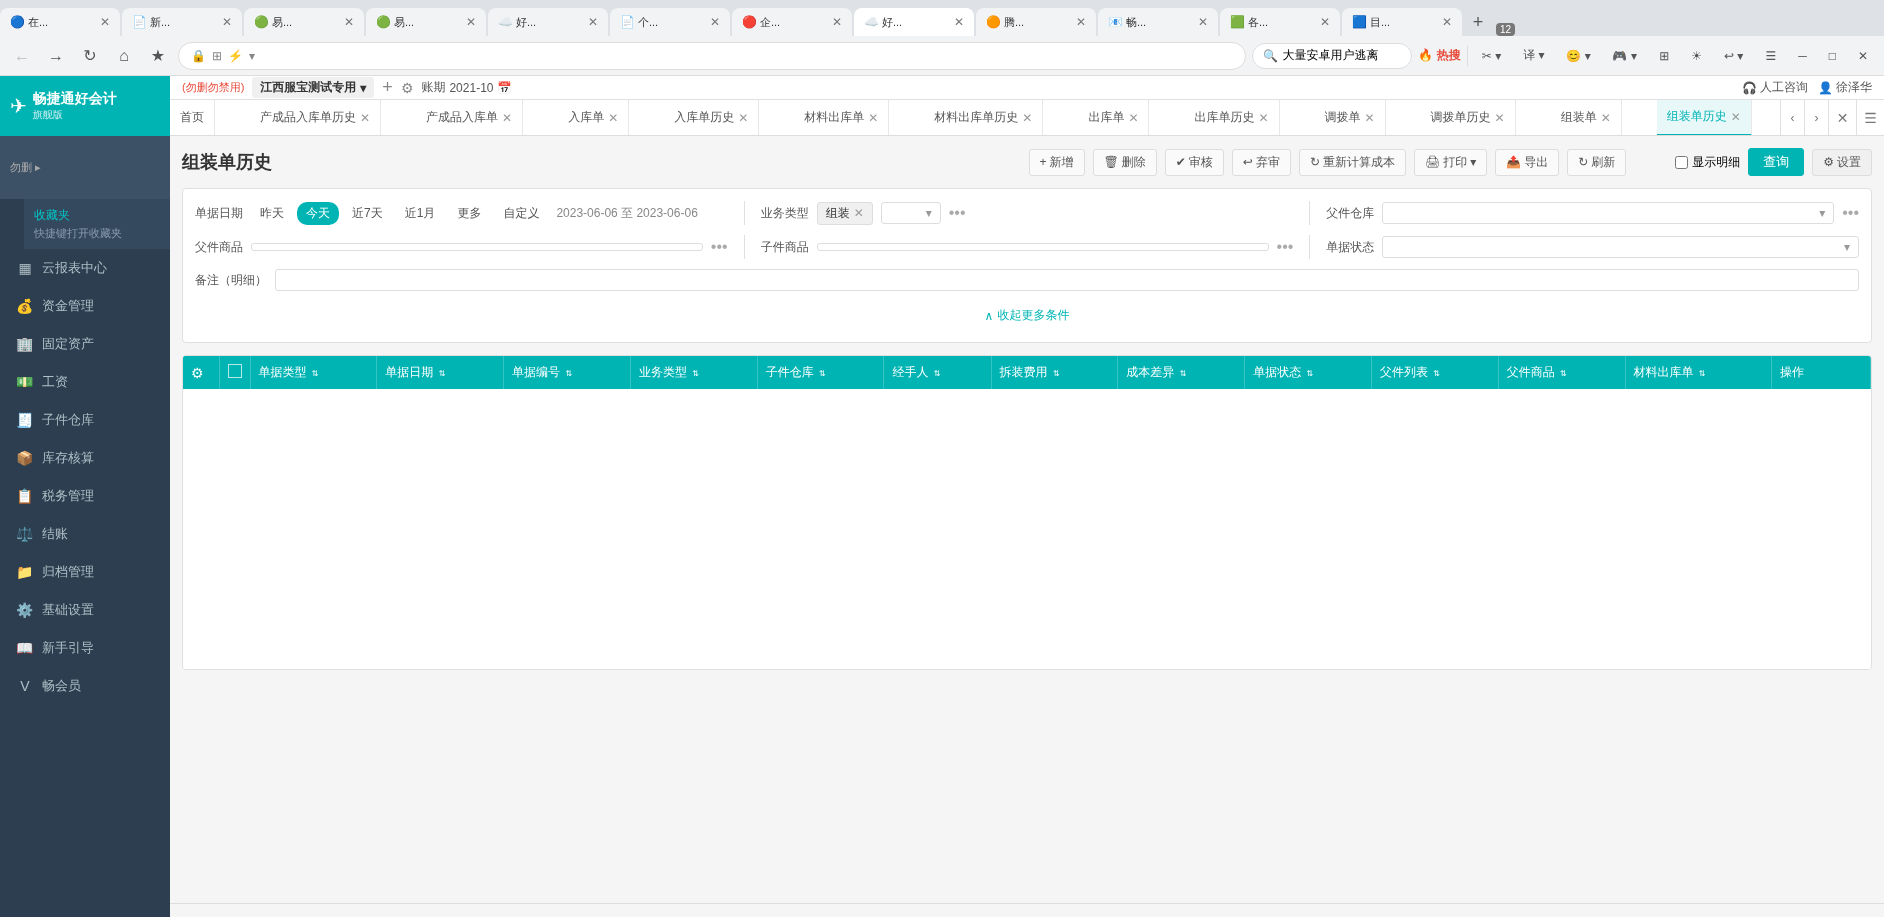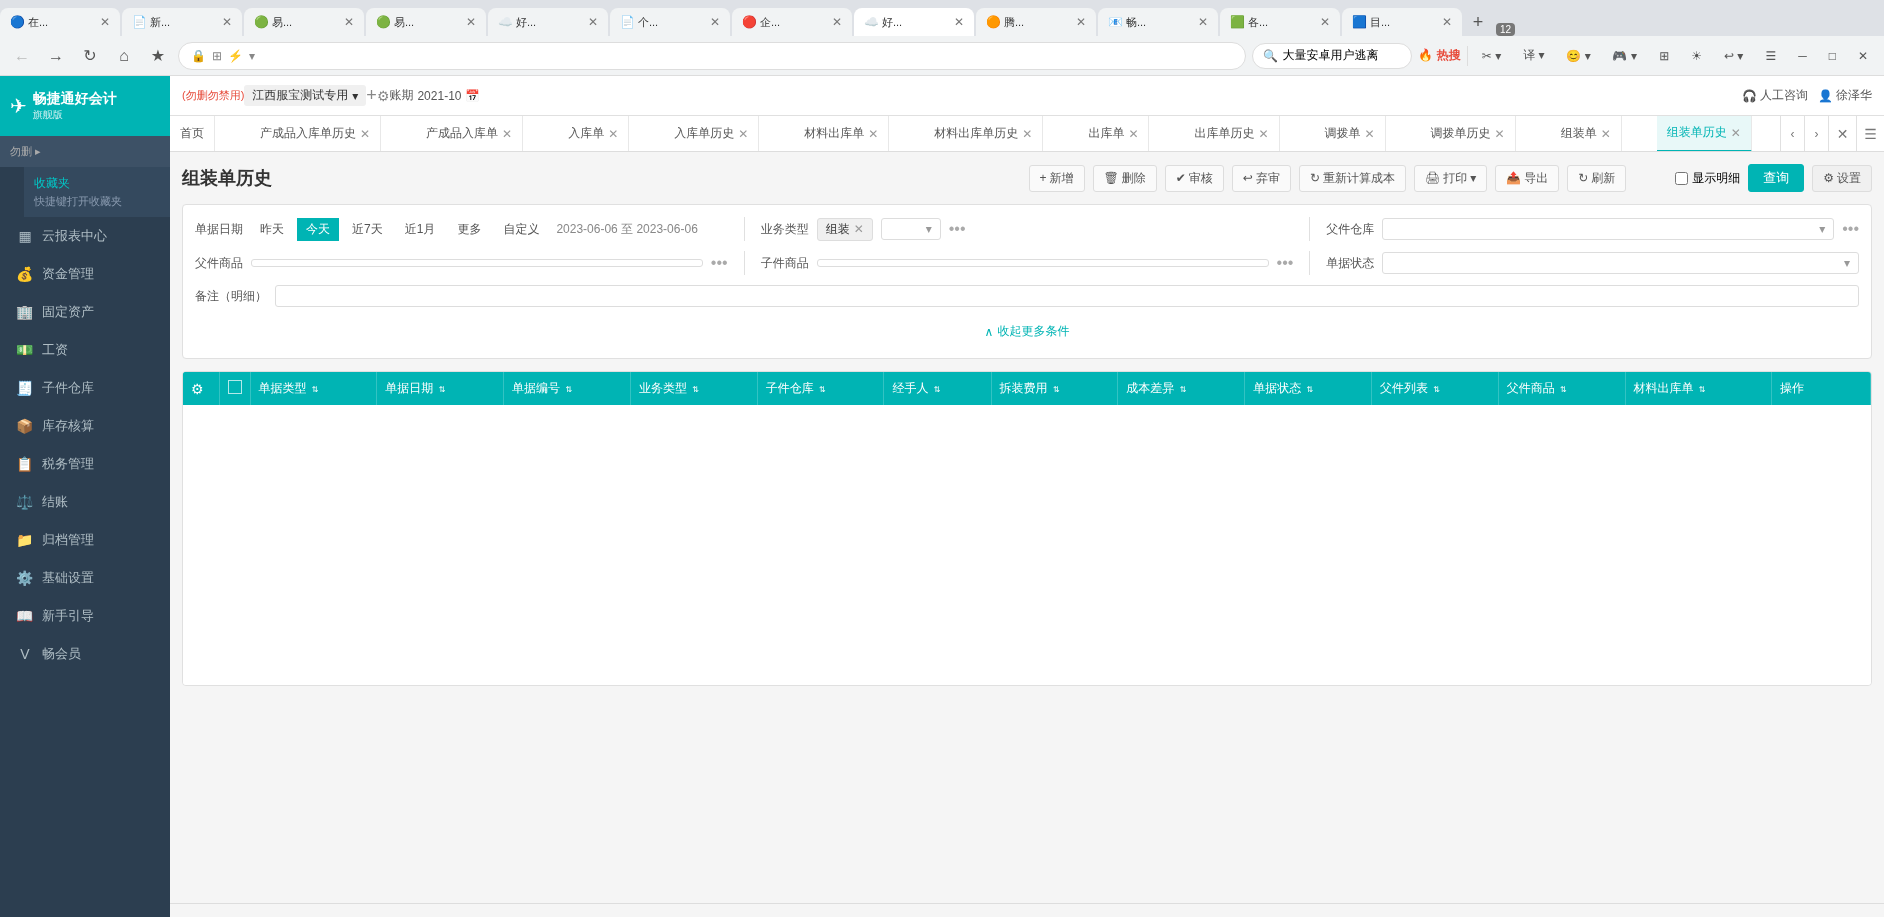--- a/index.html
+++ b/index.html
@@ -28,34 +28,34 @@
     .divider-v { width: 1px; height: 20px; background: #ddd; }
 
     
     .app-container { display: flex; height: calc(917px - 76px); width: 1884px; }
 
     
     .sidebar { width: 170px; background: #2c3e50; display: flex; flex-direction: column; flex-shrink: 0; }
     .sidebar-logo { background: #00b4b4; padding: 10px; display: flex; align-items: center; gap: 6px; height: 60px; }
     .sidebar-logo-text { color: #fff; font-size: 14px; font-weight: bold; }
     .sidebar-logo-sub { color: rgba(255,255,255,0.8); font-size: 10px; }
-    .sidebar-company { background: #3d5166; padding: 8px 10px; display: flex; align-items: center; justify-content: space-between; color: #adc; font-size: 11px; cursor: pointer; }
+    .sidebar-company { background: #3d5166; padding: 24px 10px; display: flex; align-items: center; justify-content: space-between; color: #adc; font-size: 11px; cursor: pointer; }
     .sidebar-favorites { background: #34495e; padding: 8px 10px; margin-left: 24px; }
     .sidebar-fav-title { color: #00c8c8; font-size: 12px; margin-bottom: 2px; cursor: pointer; }
     .sidebar-fav-hint { color: #8a9bb0; font-size: 11px; }
     .sidebar-nav { flex: 1; overflow-y: auto; }
     .sidebar-nav-item { display: flex; align-items: center; gap: 8px; padding: 10px 16px; color: #b0bec5; cursor: pointer; font-size: 13px; }
     .sidebar-nav-item .nav-icon { width: 18px; height: 18px; display: flex; align-items: center; justify-content: center; font-size: 14px; flex-shrink: 0; }
 
     
     .main-content { flex: 1; display: flex; flex-direction: column; background: #f5f5f5; overflow: hidden; }
 
     
-    .top-bar { background: #fff; border-bottom: 1px solid #e0e0e0; padding: 0 12px; display: flex; align-items: center; height: 40px; gap: 0; justify-content: space-between; }
-    .top-bar-company { font-size: 12px; color: #333; background: #f0f0f0; padding: 2px 8px; border-radius: 3px; display: flex; align-items: center; gap: 4px; }
+    .top-bar { background: #fff; border-bottom: 1px solid #e0e0e0; padding: 0 12px; display: flex; align-items: center; height: 24px; gap: 8px; justify-content: space-between; }
+    .top-bar-company { font-size: 12px; color: #333; background: #f0f0f0; padding: 2px 8px; border-radius: 3px; display: flex; align-items: center; gap: 4px; font-weight: bold; }
     .top-bar-period { font-size: 12px; color: #555; display: flex; align-items: center; gap: 4px; }
     .top-bar-right { margin-left: auto; display: flex; align-items: center; gap: 10px; }
 
     
     .tab-nav { background: #fff; border-bottom: 1px solid #ddd; display: flex; align-items: center; overflow: hidden; height: 36px; }
     .tab-nav-scroll { display: flex; flex: 1; overflow: hidden; gap: 35px; }
     .page-tab { display: flex; align-items: center; padding: 0 10px; height: 36px; font-size: 12px; color: #555; cursor: pointer; border-right: 1px solid #e8e8e8; white-space: nowrap; gap: 4px; flex-shrink: 0; }
     .page-tab.active { background: #e8f8f8; color: #00b4b4; border-bottom: 2px solid #00b4b4; }
     .page-tab .tab-x { color: #999; font-size: 12px; }
     .tab-nav-arrows { display: flex; align-items: center; }
@@ -70,21 +70,21 @@
     .action-btn { display: flex; align-items: center; gap: 3px; padding: 4px 10px; font-size: 12px; color: #555; cursor: pointer; border: 1px solid #ddd; border-radius: 3px; background: #fafafa; }
     .action-btn.cyan { background: #00b4b4; color: #fff; border-color: #00b4b4; font-size: 13px; padding: 4px 14px; }
 
     
     .filter-area { background: #fff; border: 1px solid #e0e0e0; border-radius: 4px; padding: 12px; margin-bottom: 12px; }
     .filter-row { display: flex; align-items: center; gap: 16px; margin-bottom: 10px; }
     .filter-row:last-child { margin-bottom: 0; }
     .filter-label { color: #555; font-size: 12px; flex-shrink: 0; min-width: 48px; }
     .filter-date-btns { display: flex; align-items: center; gap: 4px; }
     .date-btn { padding: 2px 8px; font-size: 12px; color: #555; cursor: pointer; border: 1px solid transparent; border-radius: 3px; }
-    .date-btn.active { background: #00b4b4; color: #fff; border-radius: 0; }
+    .date-btn.active { background: #00b4b4; color: #fff; border-radius: 10px; }
     .date-range { font-size: 12px; color: #888; }
     .filter-tag { display: inline-flex; align-items: center; gap: 4px; background: #f0f0f0; border: 1px solid #ddd; border-radius: 3px; padding: 2px 8px; font-size: 12px; color: #333; }
     .filter-tag .tag-x { color: #999; cursor: pointer; }
     .filter-select { display: flex; align-items: center; border: 1px solid #ddd; border-radius: 3px; padding: 3px 8px; font-size: 12px; color: #333; background: #fff; cursor: pointer; min-width: 120px; gap: 4px; }
     .filter-select .arrow { color: #999; margin-left: auto; }
     .filter-input { border: 1px solid #ddd; border-radius: 3px; padding: 3px 8px; font-size: 12px; color: #333; background: #fff; min-width: 160px; }
     .filter-divider { width: 1px; height: 24px; background: #e0e0e0; }
     .collapse-row { display: flex; justify-content: center; align-items: center; padding: 6px 0; cursor: pointer; color: #00b4b4; font-size: 12px; gap: 4px; }
 
     

